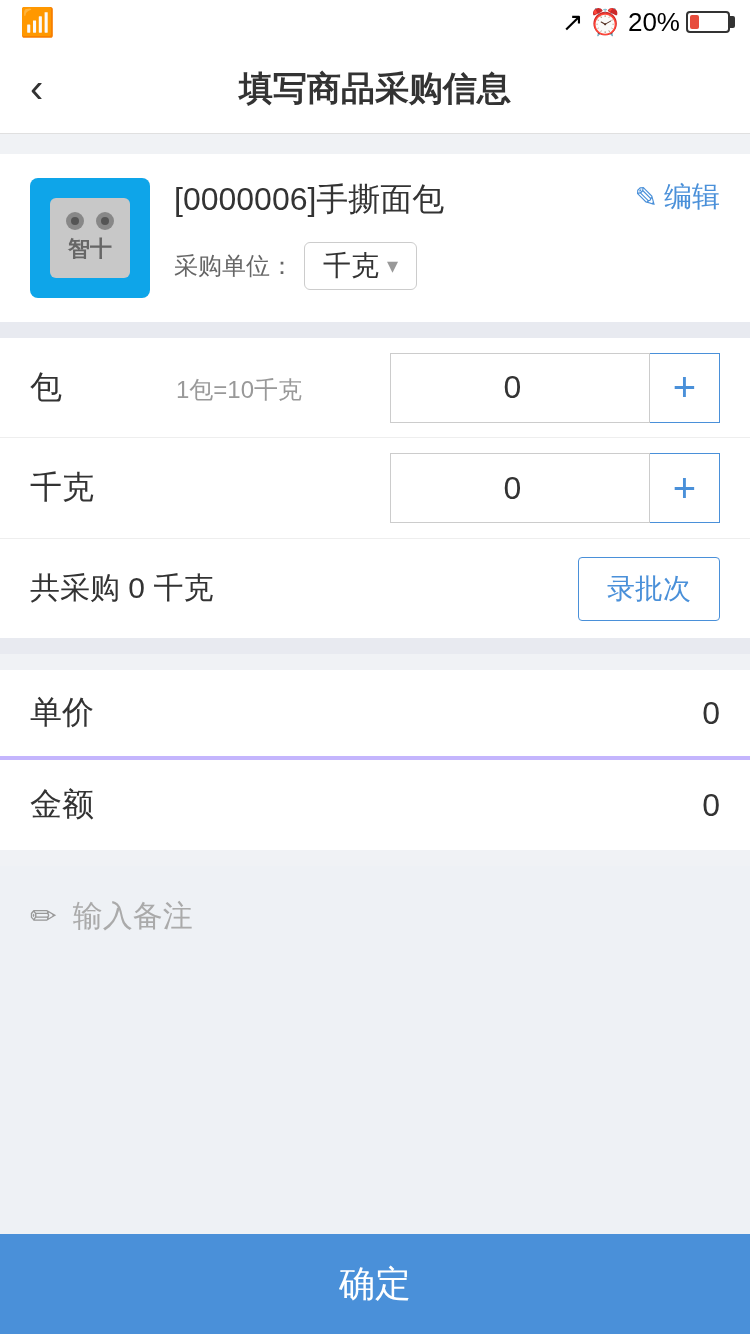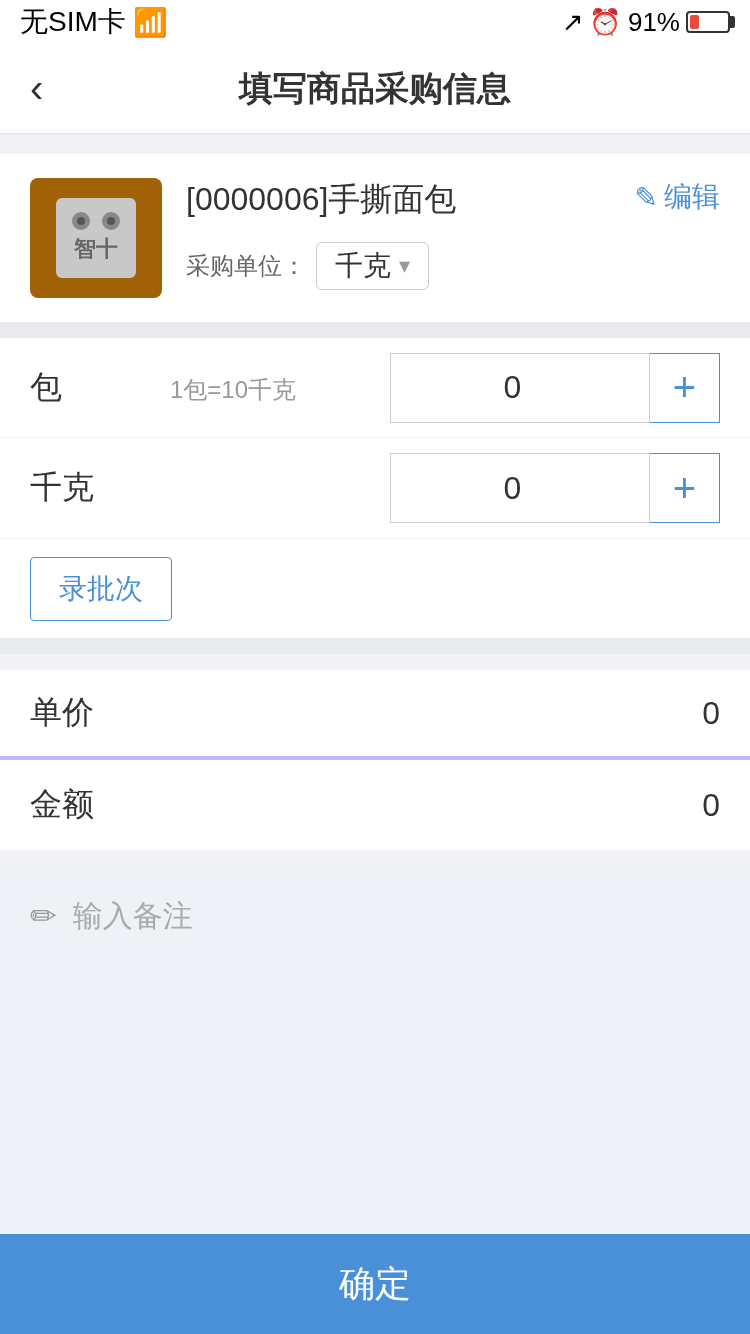--- a/index.html
+++ b/index.html
@@ -66,23 +66,23 @@
     .product-card {
       background: #fff;
       margin-top: 20px;
       padding: 24px 30px;
       display: flex;
       align-items: flex-start;
       gap: 24px;
       position: relative;
     }
     .product-image {
-      width: 132px;
+      width: 120px;
       height: 120px;
-      background: #a16207;
+      background: #0ea5e9;
       border-radius: 8px;
       display: flex;
       align-items: center;
       justify-content: center;
       flex-shrink: 0;
     }
     .product-info { flex: 1; }
     .product-name {
       font-size: 32px;
       font-weight: 400;
@@ -153,20 +153,21 @@
     .input-row:last-child { border-bottom: none; }
     .input-label {
       font-size: 32px;
       color: #333;
       width: 140px;
       flex-shrink: 0;
     }
     .input-sub-label {
       font-size: 24px;
       color: #999;
+      margin-left: 6px;
     }
     .input-label-group { display: flex; align-items: baseline; }
     .input-field-wrapper {
       flex: 1;
       display: flex;
       align-items: center;
       justify-content: flex-end;
       gap: 0;
     }
     .number-input {
@@ -290,27 +291,26 @@
       display: flex; align-items: center; justify-content: center;
     }
     .owl-pupil { width: 8px; height: 8px; border-radius: 50%; background: #555; }
     .owl-text { font-size: 22px; color: #666; font-weight: bold; }
   </style>
 </head>
 <body>
 
 <div class="status-bar">
   <div class="status-left">
-    <span>无SIM卡</span>
     <span>📶</span>
   </div>
   <div class="status-right">
     <span>↗</span>
     <span>⏰</span>
-    <span>91%</span>
+    <span>20%</span>
     <div class="battery-icon">
       <div class="battery-fill"></div>
     </div>
   </div>
 </div>
 
 <div class="nav-bar">
   <span class="nav-back">‹</span>
   <span class="nav-title">填写商品采购信息</span>
 </div>
@@ -365,20 +365,27 @@
       <span class="input-label">千克</span>
     </div>
     <div class="input-field-wrapper">
       <input class="number-input" type="number" value="0" style="">
       <div class="plus-btn">+</div>
     </div>
   </div>
 </div>
 
 <div class="total-section">
+  <div class="total-label">
+    <span>共采购</span>
+    <span> </span>
+    <span>0</span>
+    <span> </span>
+    <span>千克</span>
+  </div>
   <button class="record-btn">录批次</button>
 </div>
 
 <div class="section-divider"></div>
 
 <div class="price-section">
   <div class="price-row">
     <span class="price-label">单价</span>
     <span class="price-value">0</span>
   </div>

